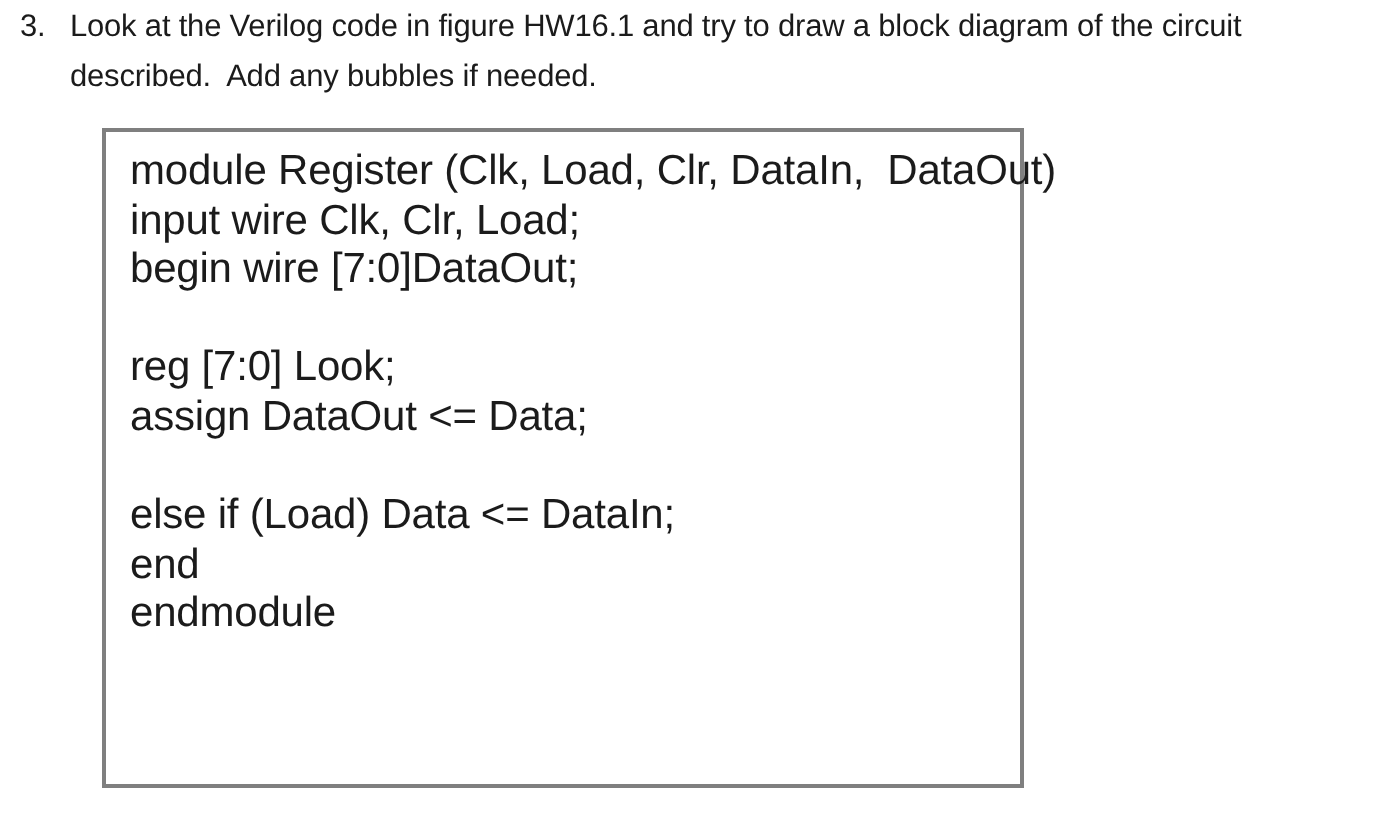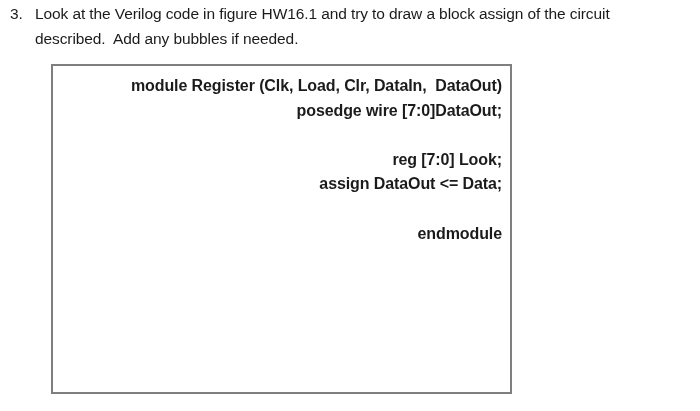--- a/index.html
+++ b/index.html
@@ -44,41 +44,43 @@
     left: 51px;
     top: 64px;
     width: 461px;
     height: 330px;
     border: 2px solid #7f7f7f;
     box-sizing: border-box;
     background: #ffffff;
     padding: 8px 8px 0 12px;
   }
   .code-line {
-    font-size: 16px;
-    font-weight: 700;
+    font-size: 21px;
+    font-weight: 400;
     line-height: 24.6px;
     min-height: 24.6px;
     white-space: pre;
     letter-spacing: -0.1px;
-    text-align: right;
   }
 </style>
 </head>
 <body>
 
 <div class="question">
   <div class="question-number">3.</div>
   <div class="question-text">
-    <div class="question-line">Look at the Verilog code in figure HW16.1 and try to draw a block assign of the circuit</div>
+    <div class="question-line">Look at the Verilog code in figure HW16.1 and try to draw a block diagram of the circuit</div>
     <div class="question-line">described.  Add any bubbles if needed.</div>
   </div>
 </div>
 
 <div class="code-box">
   <div class="code-line">module Register (Clk, Load, Clr, DataIn,  DataOut)</div>
-  <div class="code-line">posedge wire [7:0]DataOut;</div>
+  <div class="code-line">input wire Clk, Clr, Load;</div>
+  <div class="code-line">begin wire [7:0]DataOut;</div>
   <div class="code-line"></div>
   <div class="code-line">reg [7:0] Look;</div>
   <div class="code-line">assign DataOut &lt;= Data;</div>
   <div class="code-line"></div>
+  <div class="code-line">else if (Load) Data &lt;= DataIn;</div>
+  <div class="code-line">end</div>
   <div class="code-line">endmodule</div>
 </div>
 
 </body></html>

